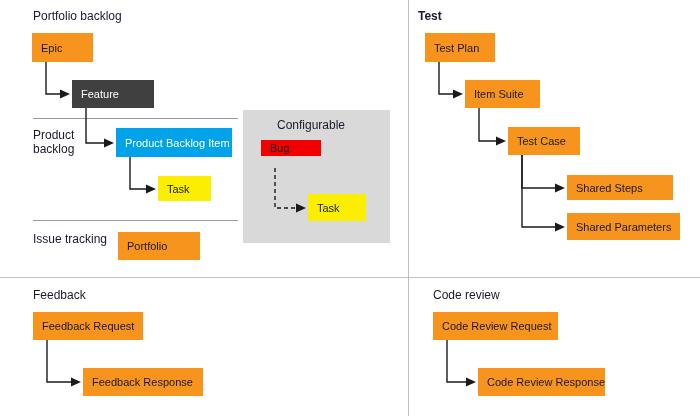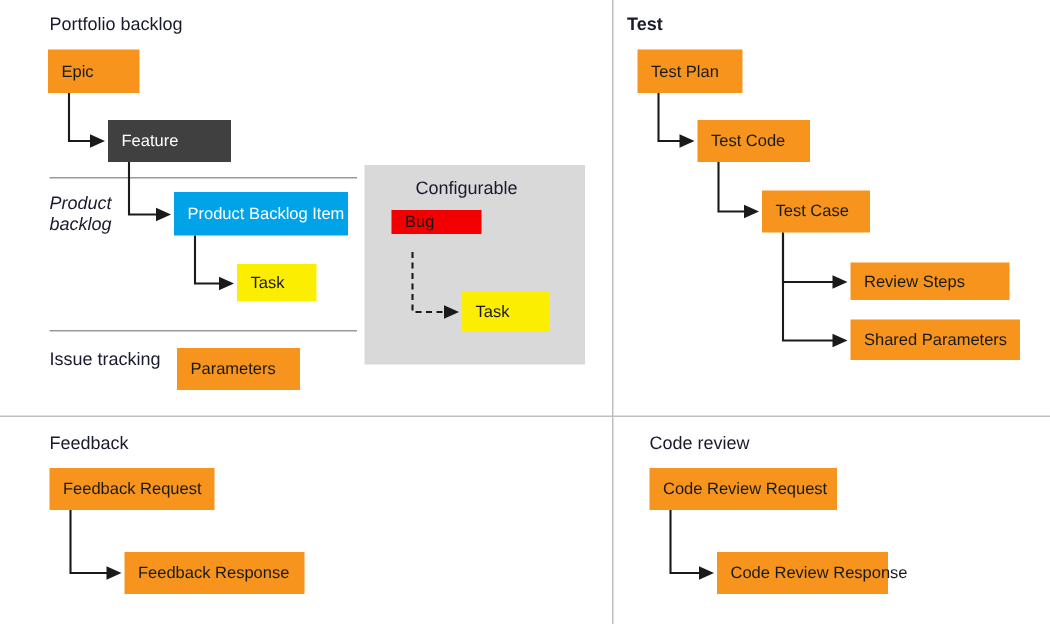--- a/index.html
+++ b/index.html
@@ -88,21 +88,21 @@
 
 <div id="canvas">
 
   <div class="divider-v" style="left:408px; top:0; height:416px;"></div>
   <div class="divider-h" style="left:0; top:277px; width:700px;"></div>
 
   <div class="section-rule" style="left:33px; top:118px; width:205px;"></div>
   <div class="section-rule" style="left:33px; top:220px; width:205px;"></div>
 
   <div class="heading" style="left:33px; top:9px;">Portfolio backlog</div>
-  <div class="heading two-line" style="left:33px; top:128px;font-style:italic;">Product backlog</div>
+  <div class="heading two-line" style="left:33px; top:128px;">Product backlog</div>
   <div class="heading" style="left:33px; top:232px;">Issue tracking</div>
   <div class="heading" style="left:418px; top:9px;font-weight:bold;">Test</div>
   <div class="heading" style="left:33px; top:288px;">Feedback</div>
   <div class="heading" style="left:433px; top:288px;text-align:center;">Code review</div>
 
   <div class="panel" style="left:243px; top:110px; width:147px; height:133px;"></div>
   <div class="panel-title" style="left:277px; top:118px;">Configurable</div>
 
   <svg id="connectors" viewBox="0 0 700 416" xmlns="http://www.w3.org/2000/svg">
       <g>
@@ -154,50 +154,50 @@
       <div class="box purple" style="left: 72px; top: 80px; width: 82px; height: 28px;">
         <span>Feature</span>
       </div>
       <div class="box blue" style="left: 116px; top: 128px; width: 116px; height: 29px;">
         <span>Product Backlog Item</span>
       </div>
       <div class="box yellow" style="left: 158px; top: 176px; width: 53px; height: 25px;">
         <span>Task</span>
       </div>
       <div class="box orange" style="left: 118px; top: 232px; width: 82px; height: 28px;">
-        <span>Parameters</span>
+        <span>Portfolio</span>
       </div>
       <div class="box red" style="left: 261px; top: 140px; width: 60px; height: 16px;">
         <span>Bug</span>
       </div>
       <div class="box yellow" style="left: 308px; top: 194px; width: 58px; height: 27px;">
         <span>Task</span>
       </div>
       <div class="box orange" style="left: 425px; top: 33px; width: 70px; height: 29px;">
         <span>Test Plan</span>
       </div>
       <div class="box orange" style="left: 465px; top: 80px; width: 75px; height: 28px;">
-        <span>Test Code</span>
+        <span>Item Suite</span>
       </div>
       <div class="box orange" style="left: 508px; top: 127px; width: 72px; height: 28px;">
         <span>Test Case</span>
       </div>
       <div class="box orange" style="left: 567px; top: 175px; width: 106px; height: 25px;">
-        <span>Review Steps</span>
+        <span>Shared Steps</span>
       </div>
       <div class="box orange" style="left: 567px; top: 213px; width: 113px; height: 27px;">
         <span>Shared Parameters</span>
       </div>
       <div class="box orange" style="left: 33px; top: 312px; width: 110px; height: 28px; align-items: center;">
         <span>Feedback Request</span>
       </div>
       <div class="box orange" style="left: 83px; top: 368px; width: 120px; height: 28px; align-items: center;">
         <span>Feedback Response</span>
       </div>
       <div class="box orange" style="left: 433px; top: 312px; width: 125px; height: 28px;">
         <span>Code Review Request</span>
       </div>
-      <div class="box orange" style="left: 478px; top: 368px; width: 114px; height: 28px;">
+      <div class="box orange" style="left: 478px; top: 368px; width: 127px; height: 28px;">
         <span>Code Review Response</span>
       </div>
     </div>
 
 </div>
 
 </body></html>

